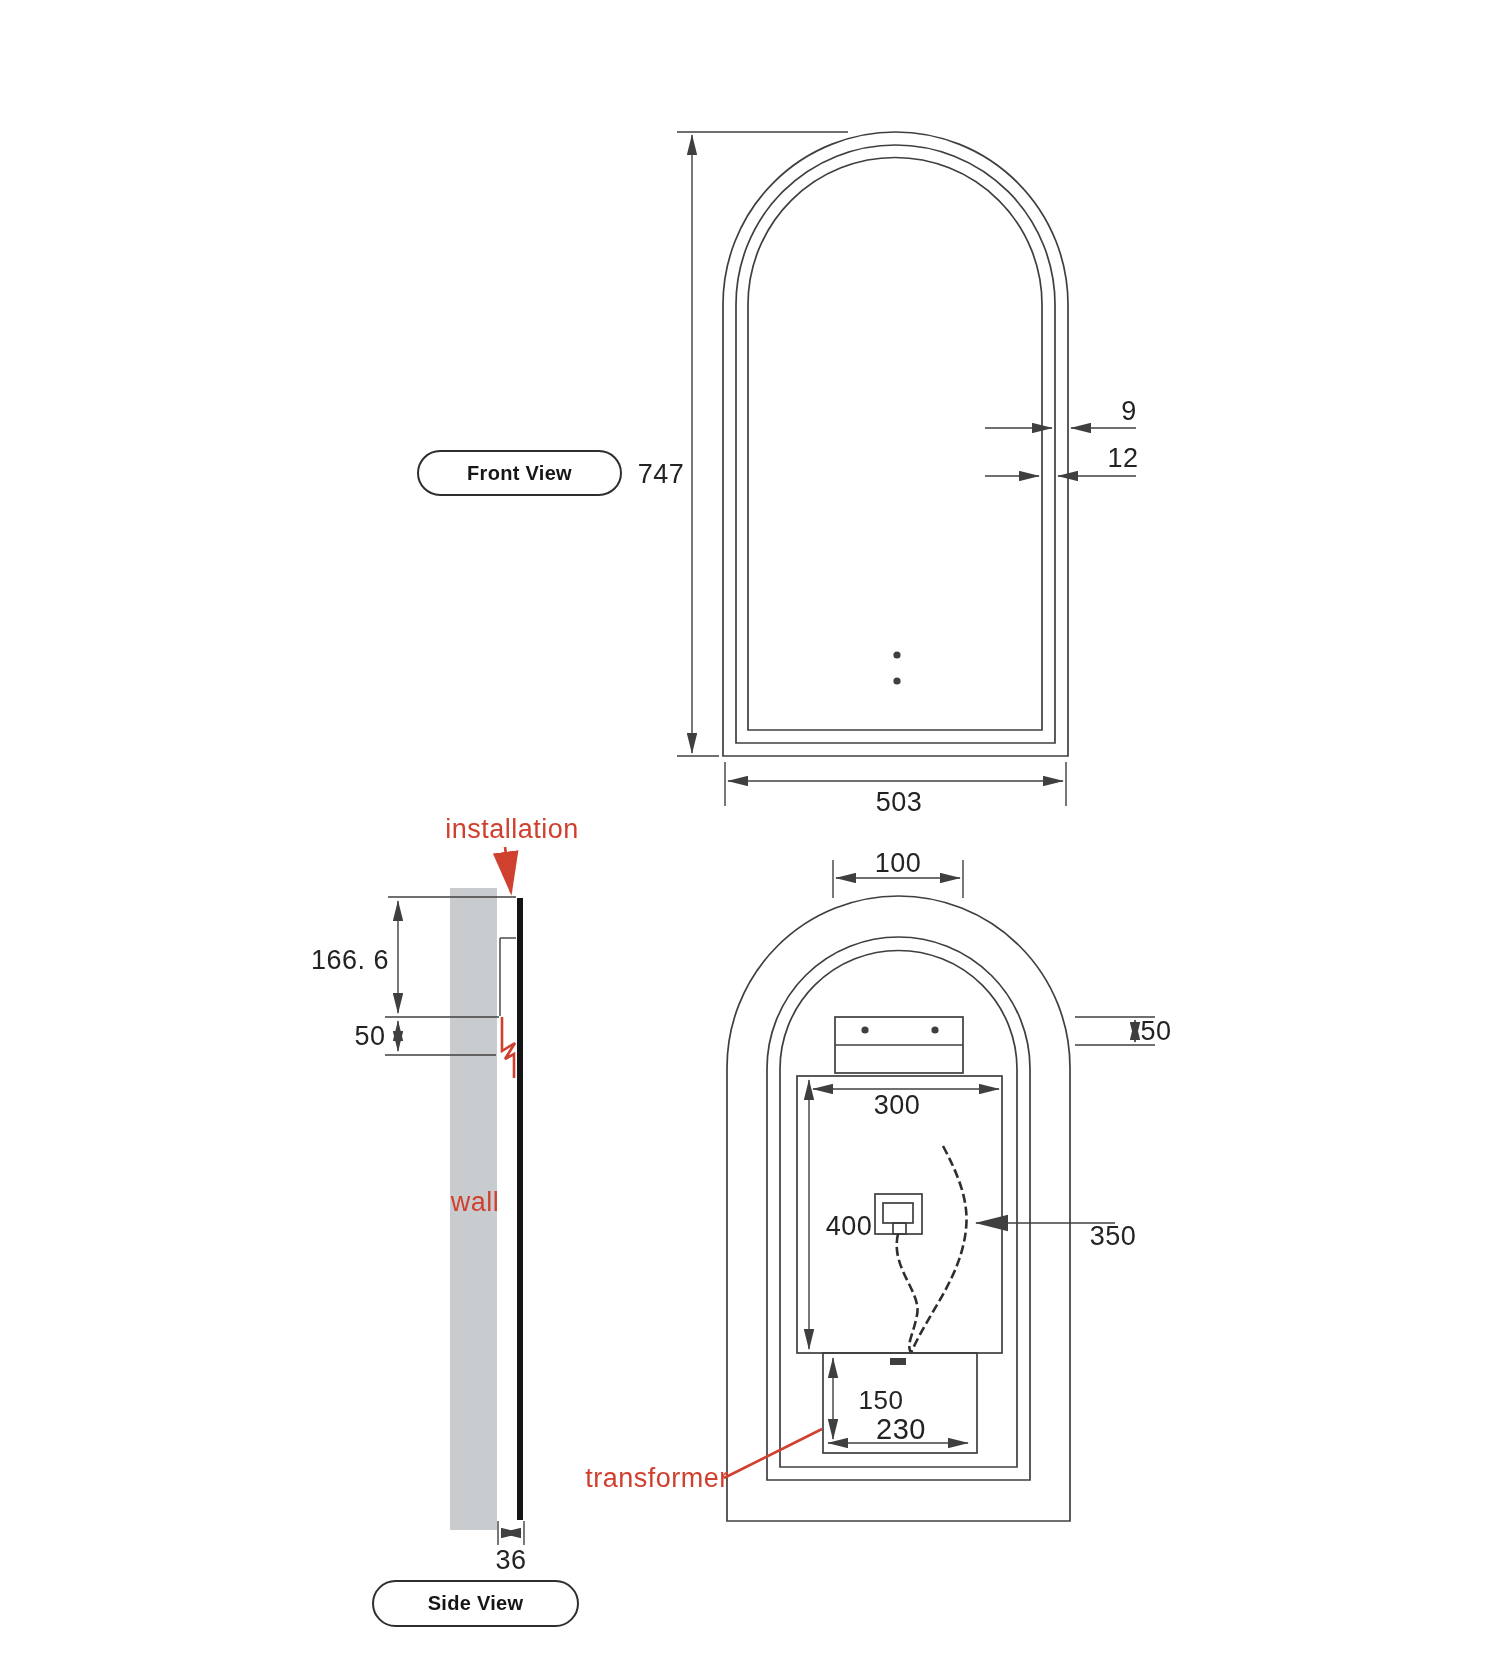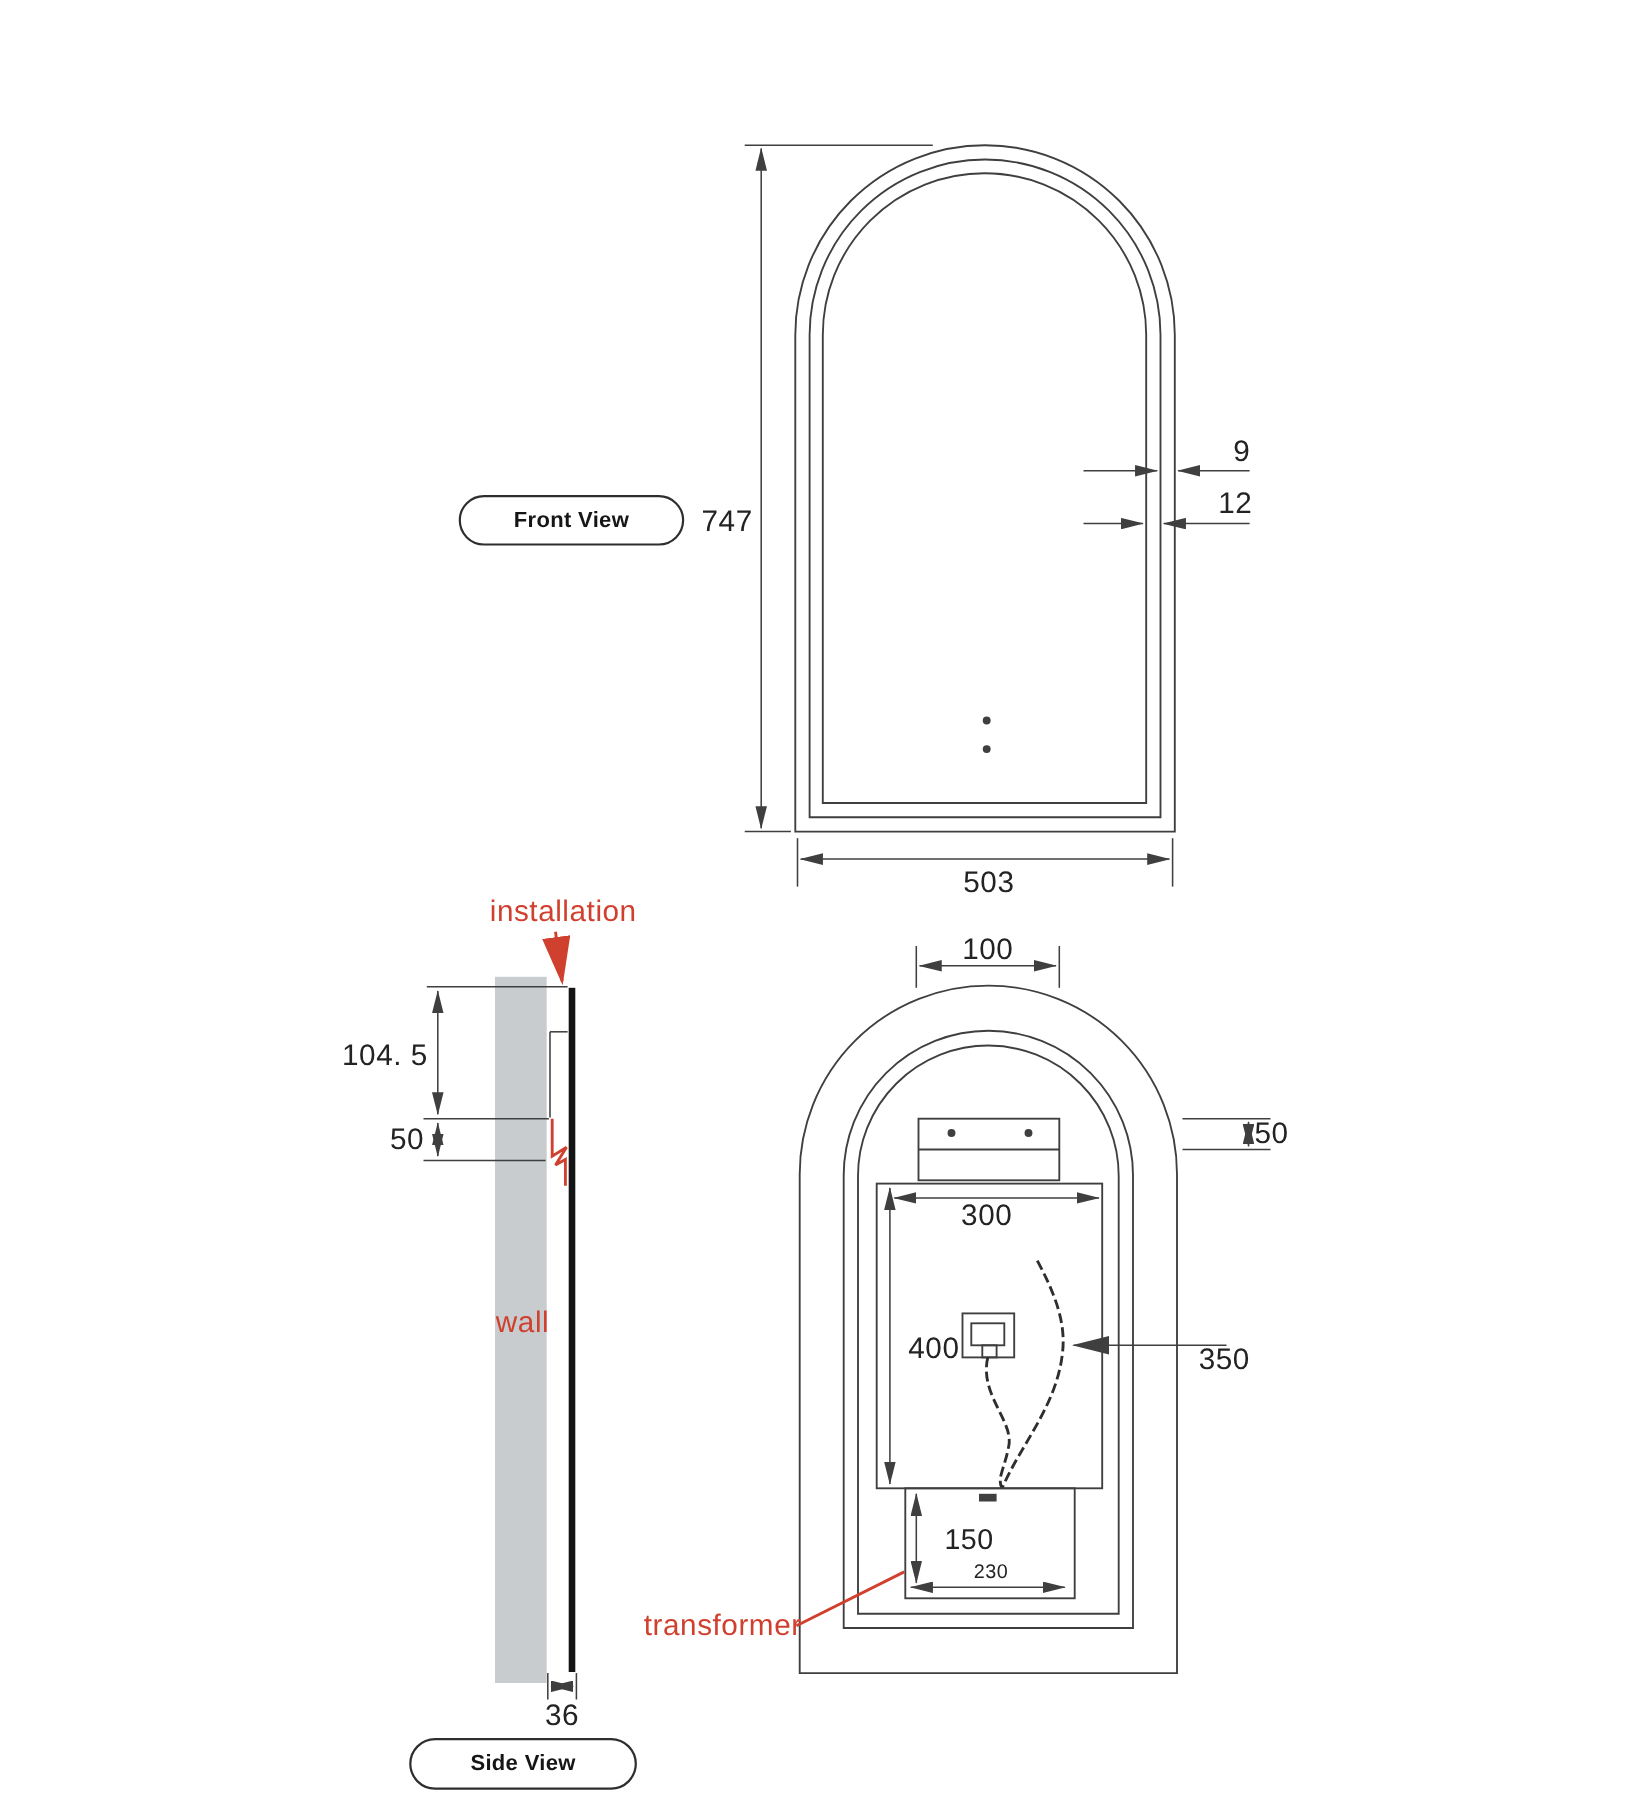--- a/index.html
+++ b/index.html
@@ -171,29 +171,29 @@
   <div class="pill" style="left:417px;top:450px;width:201px;height:42px;">
     <span>Front View</span>
   </div>
   <div class="lbl" style="left:661px;top:474px;">747</div>
   <div class="lbl" style="left:899px;top:802px;">503</div>
   <div class="lbl" style="left:1129px;top:411px;">9</div>
   <div class="lbl" style="left:1123px;top:458px;">12</div>
 
   <div class="lbl redtxt" style="left:512px;top:829px;">installation</div>
   <div class="lbl redtxt" style="left:475px;top:1202px;">wall</div>
-  <div class="lbl" style="left:350px;top:960px;">104. 5</div>
+  <div class="lbl" style="left:350px;top:960px;">166. 6</div>
   <div class="lbl" style="left:370px;top:1036px;">50</div>
   <div class="lbl" style="left:511px;top:1560px;">36</div>
   <div class="pill" style="left:372px;top:1580px;width:203px;height:43px;">
     <span>Side View</span>
   </div>
 
   <div class="lbl" style="left:898px;top:863px;">100</div>
   <div class="lbl" style="left:1156px;top:1031px;">50</div>
   <div class="lbl" style="left:897px;top:1105px;">300</div>
   <div class="lbl" style="left:833px;top:1226px;margin-left:16px;">400</div>
   <div class="lbl" style="left:1095px;top:1236px;padding-left:36px;">350</div>
   <div class="lbl" style="left:857px;top:1400px;font-size:26px;margin-left:24px;">150</div>
-  <div class="lbl" style="left:901px;top:1429px;font-size:18px;">230</div>
+  <div class="lbl" style="left:901px;top:1429px;font-size:29px;">230</div>
   <div class="lbl redtxt" style="left:657px;top:1478px;">transformer</div>
 
 </div>
 
 </body></html>

